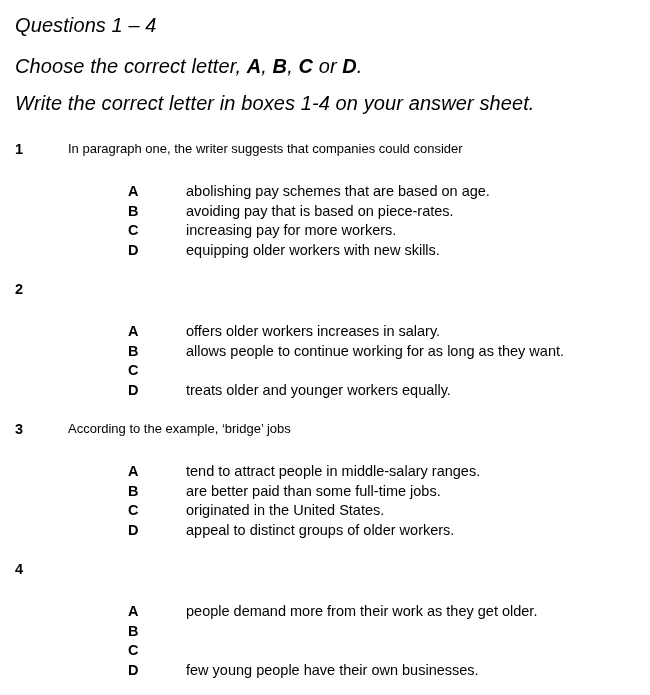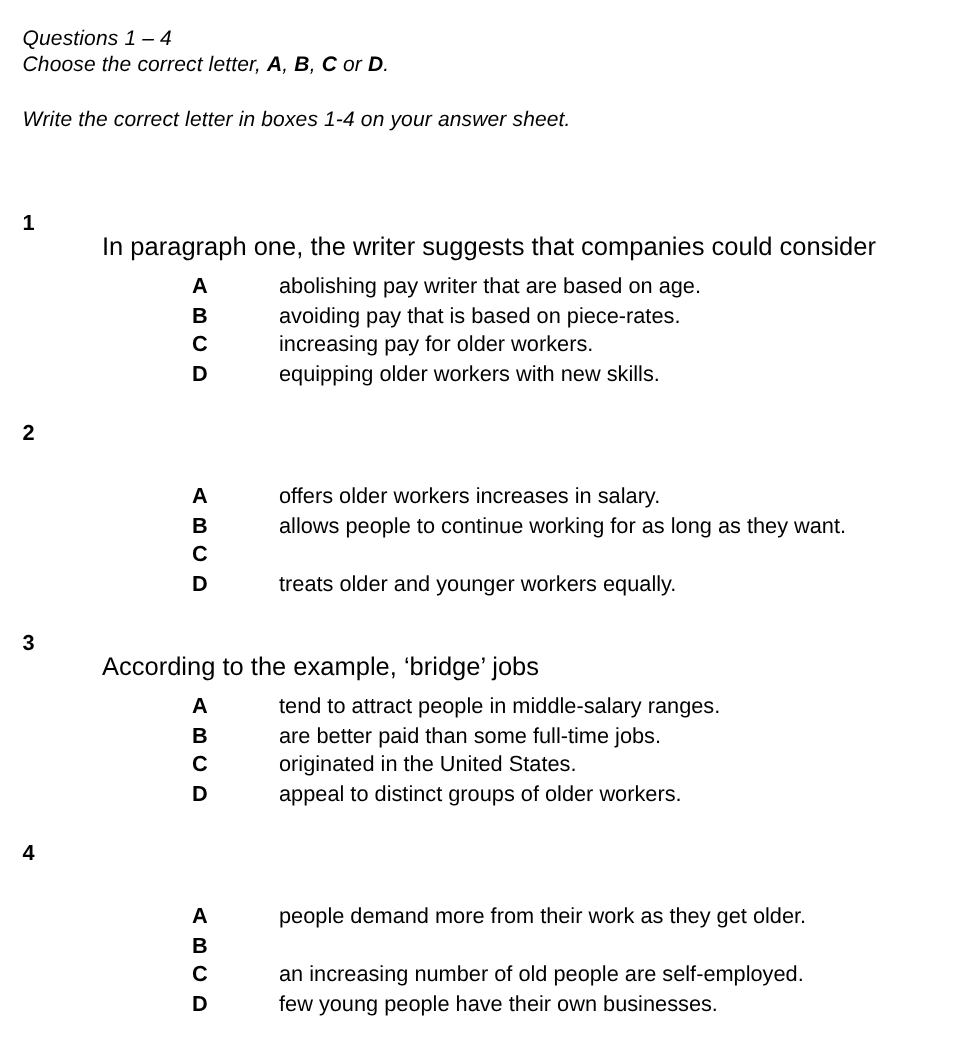--- a/index.html
+++ b/index.html
@@ -27,27 +27,27 @@
 
   
   .instructions {
     position: absolute;
     left: 15px;
     top: 17px;
     width: 620px;
   }
   .instruction-line {
     font-style: italic;
-    font-size: 14px;
+    font-size: 20px;
     line-height: 17px;
     letter-spacing: 0.1px;
     white-space: nowrap;
   }
   .instruction-line.gap-1 { margin-top: 0; }
-  .instruction-line.gap-2 { }
+  .instruction-line.gap-2 { margin-top: 24px; }
   .instruction-line.gap-3 { margin-top: 20px; }
 
   .choose-line .lead,
   .choose-line .sep,
   .choose-line .tail {
     font-style: italic;
     font-weight: normal;
   }
   .choose-line .opt {
     font-style: italic;
@@ -75,22 +75,22 @@
     position: absolute;
     left: 15px;
     top: 0;
     font-size: 14.5px;
     font-weight: bold;
     line-height: 18px;
   }
   .question-text {
     position: absolute;
     left: 68px;
-    top: 16px;
-    font-size: 17px;
+    top: 0;
+    font-size: 13px;
     font-weight: normal;
     line-height: 18px;
     white-space: nowrap;
   }
 
   .options {
     position: relative;
     margin-top: 12px;
   }
   .option-row {
@@ -134,29 +134,29 @@
   <div class="questions">
 
     <div class="question-block">
       <div class="question-head">
         <span class="question-number">1</span>
         <span class="question-text">In paragraph one, the writer suggests that companies could consider</span>
       </div>
       <div class="options">
         <div class="option-row">
           <span class="option-letter">A</span>
-          <span class="option-text">abolishing pay writer that are based on age.</span>
+          <span class="option-text">abolishing pay schemes that are based on age.</span>
         </div>
         <div class="option-row">
           <span class="option-letter">B</span>
           <span class="option-text">avoiding pay that is based on piece-rates.</span>
         </div>
         <div class="option-row">
           <span class="option-letter">C</span>
-          <span class="option-text">increasing pay for older workers.</span>
+          <span class="option-text">increasing pay for more workers.</span>
         </div>
         <div class="option-row">
           <span class="option-letter">D</span>
           <span class="option-text">equipping older workers with new skills.</span>
         </div>
       </div>
     </div>
 
     <div class="question-block">
       <div class="question-head">
@@ -213,21 +213,20 @@
       <div class="options">
         <div class="option-row">
           <span class="option-letter">A</span>
           <span class="option-text">people demand more from their work as they get older.</span>
         </div>
         <div class="option-row">
           <span class="option-letter">B</span>
         </div>
         <div class="option-row">
           <span class="option-letter">C</span>
-          <span class="option-text">an increasing number of old people are self-employed.</span>
         </div>
         <div class="option-row">
           <span class="option-letter">D</span>
           <span class="option-text">few young people have their own businesses.</span>
         </div>
       </div>
     </div>
 
   </div>
 </div>

